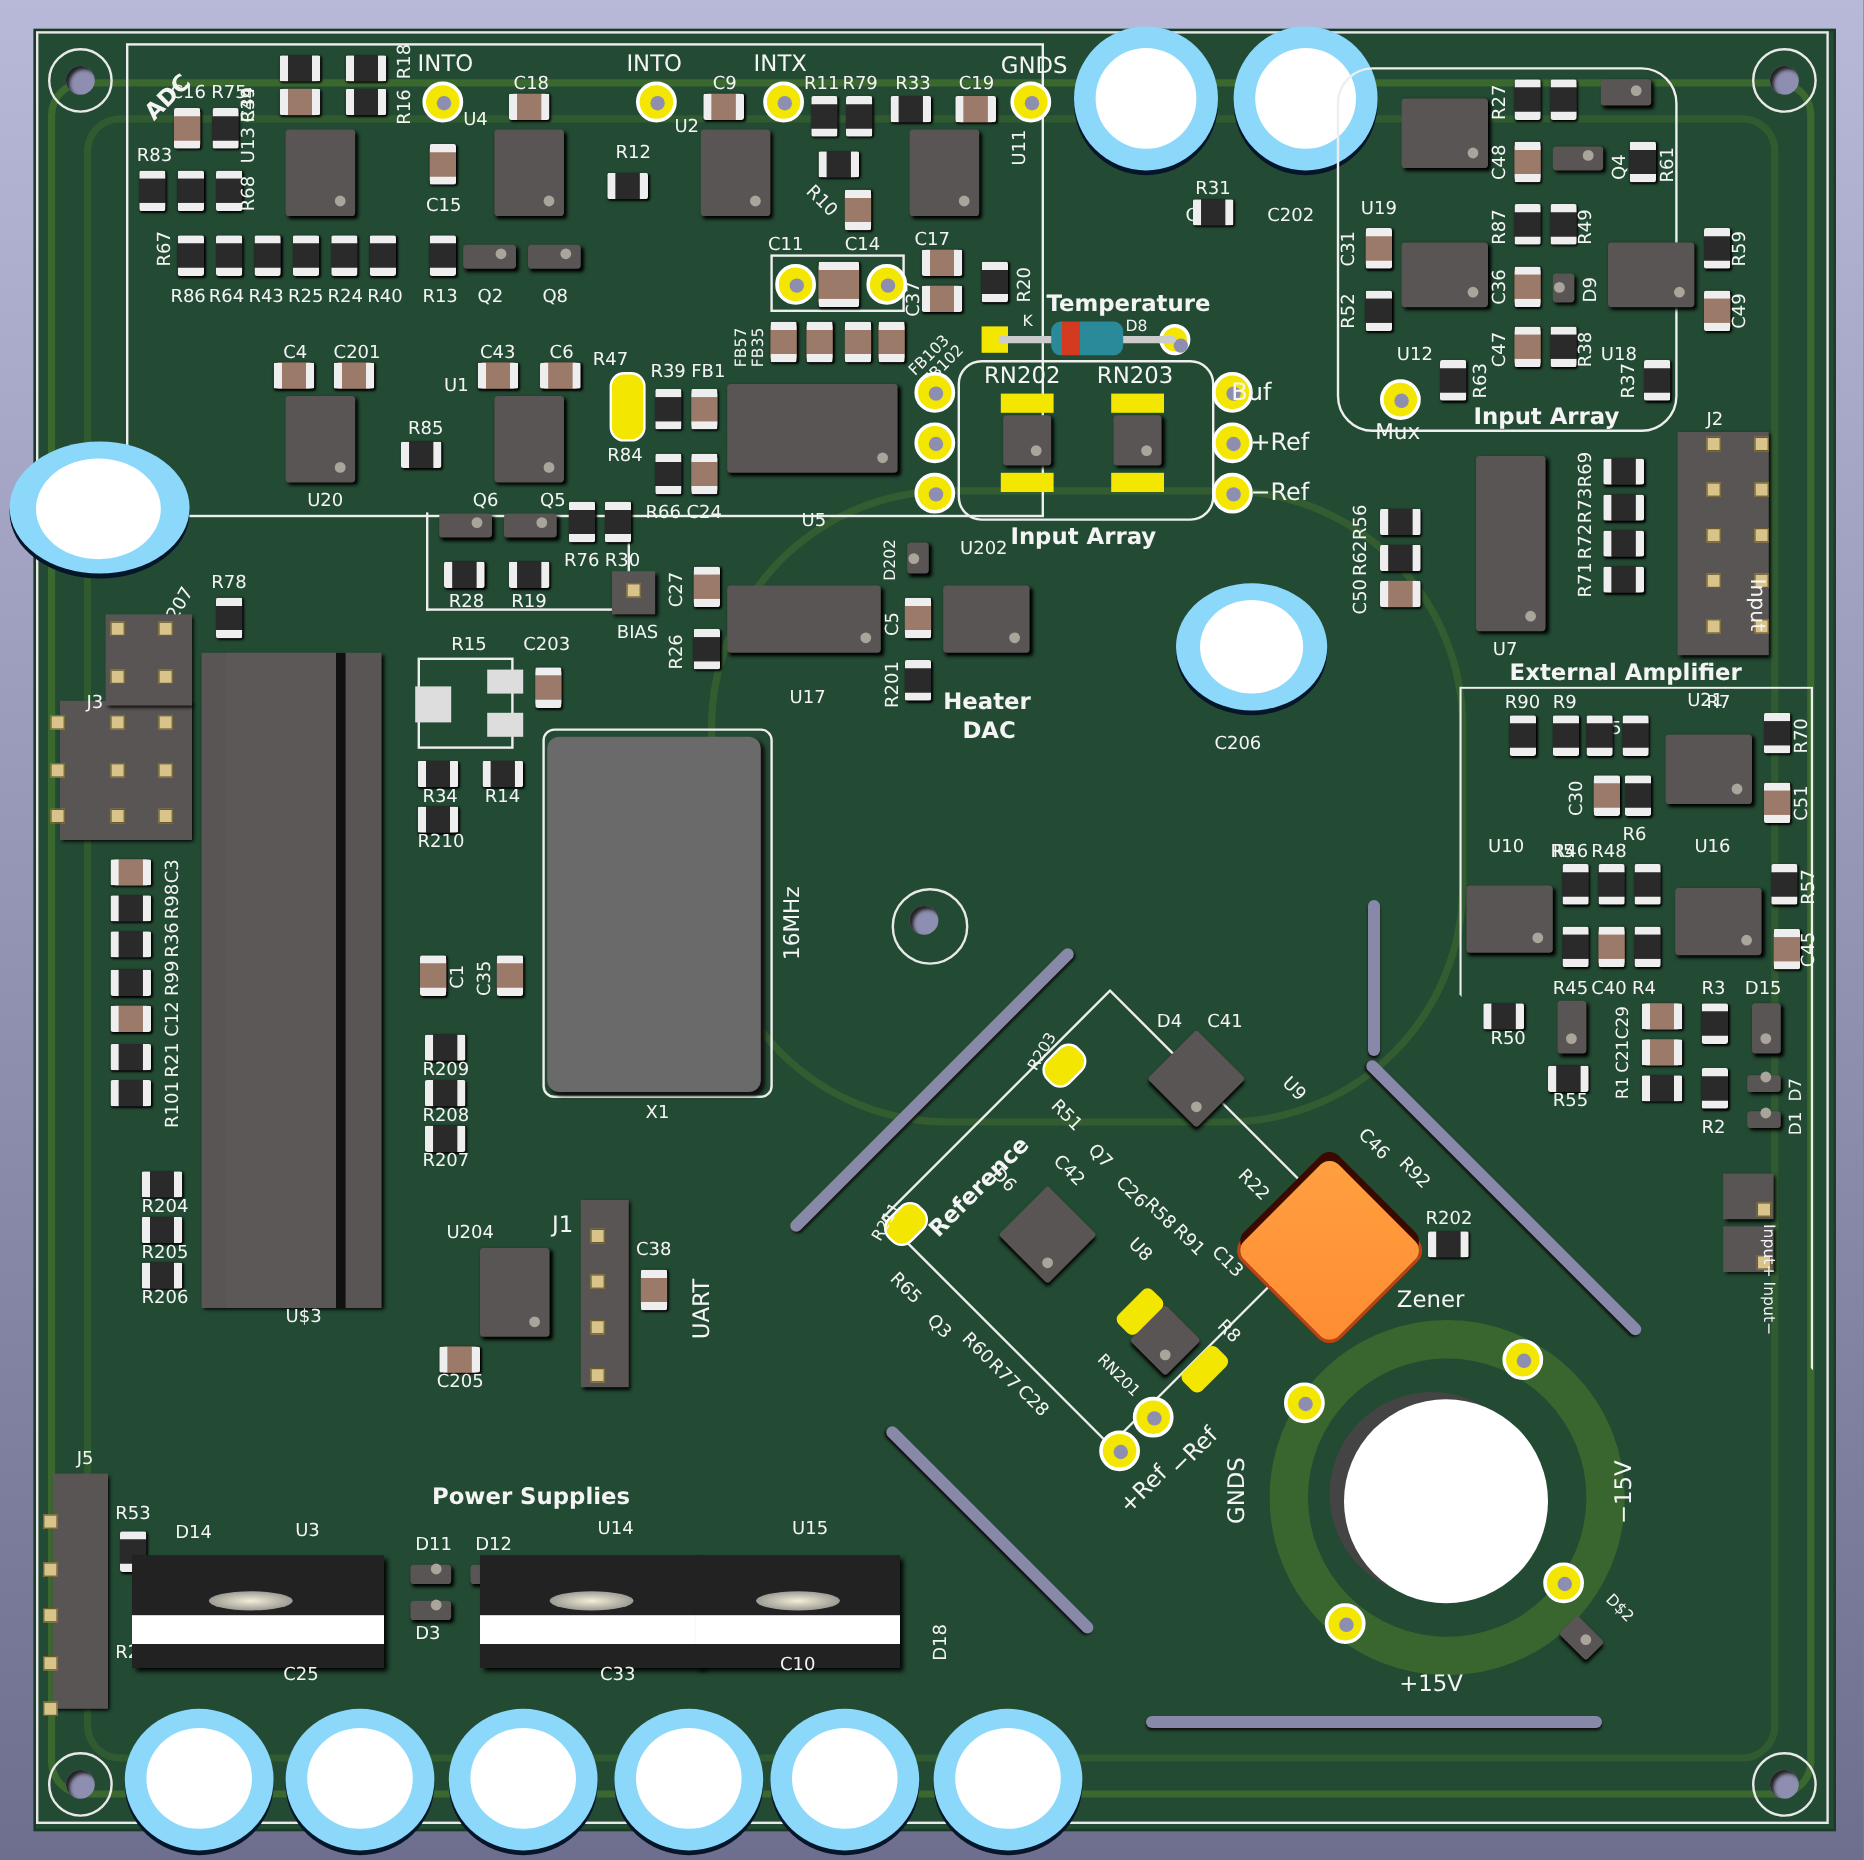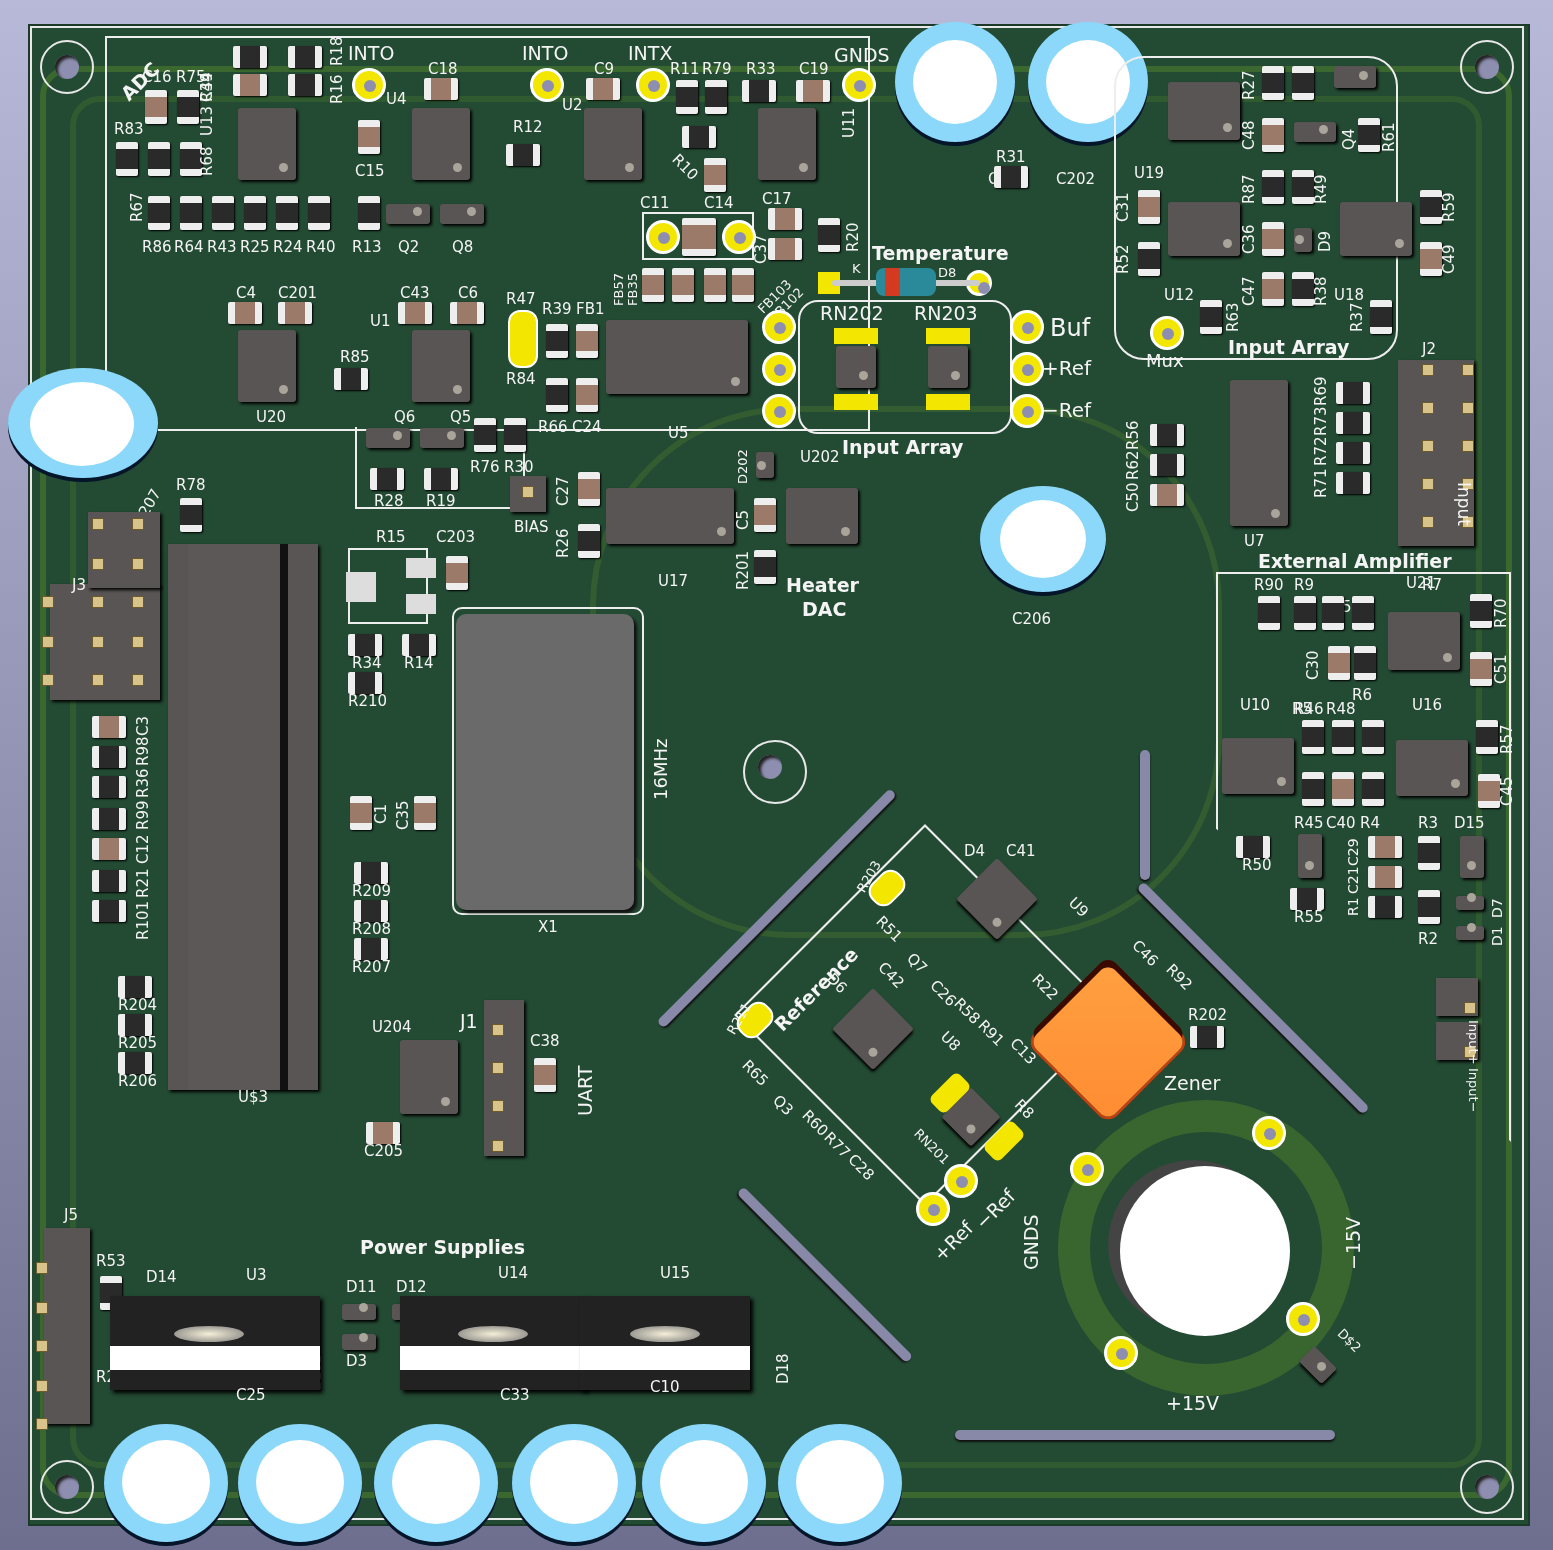--- a/index.html
+++ b/index.html
@@ -169,21 +169,21 @@
 <span class="lbl" style="left:236px;top:286px">C4</span>
 <div class="smd h cap" style="left:228px;top:302px"></div>
 <span class="lbl" style="left:278px;top:286px">C201</span>
 <div class="smd h cap" style="left:278px;top:302px"></div>
 <span class="lbl" style="left:400px;top:286px">C43</span>
 <div class="smd h cap" style="left:398px;top:302px"></div>
 <span class="lbl" style="left:458px;top:286px">C6</span>
 <div class="smd h cap" style="left:450px;top:302px"></div>
 <span class="lbl" style="left:340px;top:350px">R85</span>
 <div class="smd h" style="left:334px;top:368px"></div>
-<span class="lbl" style="left:506px;top:292px">R47</span>
+<span class="lbl" style="left:494px;top:292px">R47</span>
 <div class="yel" style="left:508px;top:310px;width:26px;height:54px;border-radius:12px;border:2px solid #fff"></div>
 <span class="lbl" style="left:506px;top:372px">R84</span>
 <span class="lbl" style="left:542px;top:302px">R39</span>
 <div class="smd" style="left:546px;top:324px"></div>
 <span class="lbl" style="left:576px;top:302px">FB1</span>
 <div class="smd cap" style="left:576px;top:324px"></div>
 <div class="smd" style="left:546px;top:378px"></div>
 <div class="smd cap" style="left:576px;top:378px"></div>
 <span class="lbl" style="left:538px;top:420px">R66</span>
 <span class="lbl" style="left:572px;top:420px">C24</span>
@@ -230,21 +230,21 @@
 <div class="yel" style="left:834px;top:328px;width:44px;height:16px"></div>
 <div class="yel" style="left:926px;top:328px;width:44px;height:16px"></div>
 <div class="yel" style="left:834px;top:394px;width:44px;height:16px"></div>
 <div class="yel" style="left:926px;top:394px;width:44px;height:16px"></div>
 <div class="ic" style="left:836px;top:346px;width:40px;height:42px"></div>
 <div class="ic" style="left:928px;top:346px;width:40px;height:42px"></div>
 <div class="tp" style="left:762px;top:310px"></div>
 <div class="tp" style="left:762px;top:352px"></div>
 <div class="tp" style="left:762px;top:394px"></div>
 <div class="tp" style="left:1010px;top:310px"></div>
-<span class="lbl" style="left:1050px;top:316px;font-size:24px">Buf</span>
+<span class="lbl" style="left:1026px;top:316px;font-size:20px">Buf</span>
 <div class="tp" style="left:1010px;top:352px"></div>
 <span class="lbl" style="left:1042px;top:358px;font-size:20px">+Ref</span>
 <div class="tp" style="left:1010px;top:394px"></div>
 <span class="lbl" style="left:1042px;top:400px;font-size:20px">−Ref</span>
 <span class="lbl b" style="left:842px;top:438px">Input Array</span>
 
 <div class="ecap" style="left:895px;top:22px;width:120px;height:120px">
     <div class="in" style="left:18px;top:18px;width:84px;height:84px"></div>
   </div>
 <span class="lbl" style="left:988px;top:172px">C22</span>

